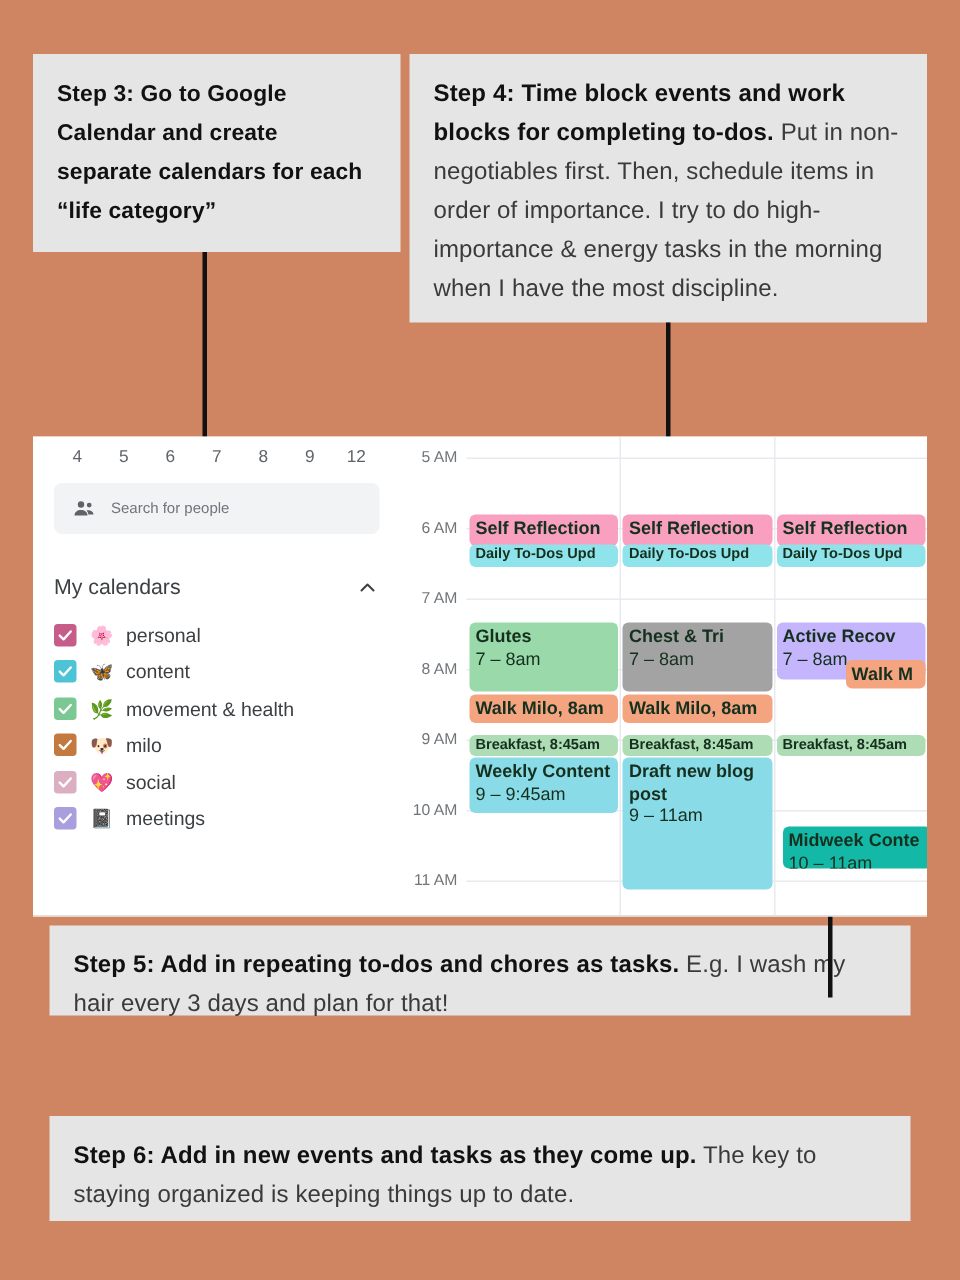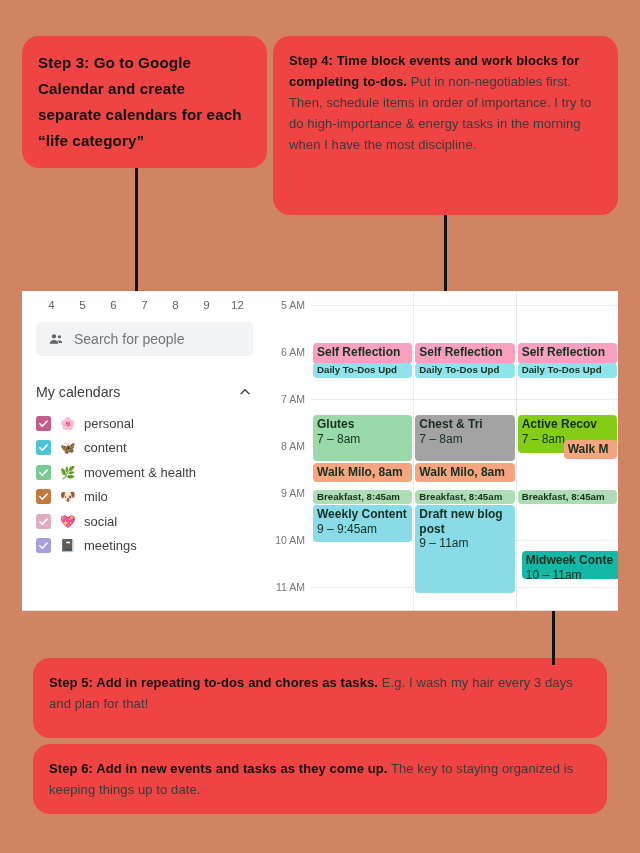--- a/index.html
+++ b/index.html
@@ -6,39 +6,38 @@
   body{
     width:640px;height:853px;
     background:#cf8561;
     font-family:"Liberation Sans", sans-serif;
     overflow:hidden;
     position:relative;
   }
   
   .card{
     position:absolute;
-    background:#ef4444;
+    background:#e5e5e5;
     box-sizing:border-box;
     padding:14px 16px;
-    border-radius:17px;
   }
   .card p{
     margin:0;
     color:#2a2a2a;
-    font-size:13px;
+    font-size:16px;
     line-height:1.62;
     letter-spacing:.1px;
   }
   .card .bold{font-weight:bold;color:#111;}
   .card .light{font-weight:normal;color:#3a3a3a;}
 
   #card-step3{left:22px;top:36px;width:245px;height:132px;}
   #card-step3 p{font-weight:bold;font-size:15.2px;line-height:1.72;}
   #card-step4{left:273px;top:36px;width:345px;height:179px;}
-  #card-step5{left:33px;top:658px;width:574px;height:80px;}
+  #card-step5{left:33px;top:617px;width:574px;height:60px;}
   #card-step6{left:33px;top:744px;width:574px;height:70px;}
 
   
   .arrow{position:absolute;}
   .arrow .shaft{position:absolute;left:0;top:0;width:3px;background:#111;}
   .arrow .head{
     position:absolute;left:-5px;width:0;height:0;
     border-left:6.5px solid transparent;border-right:6.5px solid transparent;
   }
   .arrow.down .head{border-top:11px solid #111;}
@@ -67,21 +66,21 @@
   #mini-cal-row{
     display:flex;padding:8px 10px 0 14px;gap:0;
   }
   #mini-cal-row .d{
     width:31px;text-align:center;font-size:11.5px;color:#5f6368;
   }
   #people-search{
     margin:11px 14px 0 14px;height:34px;background:#f1f3f4;border-radius:5px;
     display:flex;align-items:center;gap:10px;padding:0 12px;box-sizing:border-box;
   }
-  #people-search .ph{font-size:14px;color:#70757a;}
+  #people-search .ph{font-size:10px;color:#70757a;}
   .ico{display:inline-block;line-height:0;}
 
   #my-cal-header{
     margin:28px 14px 0 14px;display:flex;align-items:flex-start;justify-content:space-between;
   }
   #my-cal-header .t{font-size:14.2px;color:#3c4043;}
 
   .cal-list{margin:11px 0 0 0;padding:0;list-style:none;}
   .cal-item{
     display:flex;align-items:center;gap:9px;height:24.5px;padding:0 14px;
@@ -282,20 +281,20 @@
           <div class="ev tiny" style="top: 72px; height: 15px; left: 2px; width: 99.3333px; background: rgb(143, 227, 234);"><span class="ttl">Daily To-Dos Upd</span></div>
           <div class="ev wrap" style="top: 124px; height: 46px; left: 2px; width: 99.3333px; background: #a3a3a3;"><span class="ttl">Chest &amp; Tri</span><br><span class="tm">7 – 8am</span></div>
           <div class="ev" style="top: 172px; height: 19px; left: 2px; width: 99.3333px; background: rgb(244, 165, 128);"><span class="ttl">Walk Milo, 8am</span></div>
           <div class="ev tiny" style="top: 199px; height: 14px; left: 2px; width: 99.3333px; background: rgb(174, 220, 180);"><span class="ttl">Breakfast, 8:45am</span></div>
           <div class="ev wrap" style="top: 214px; height: 88px; left: 2px; width: 99.3333px; background: rgb(137, 219, 232);"><span class="ttl">Draft new blog post</span><br><span class="tm">9 – 11am</span></div>
         </div>
         <div class="col" style="left: 204.667px; width: 102.333px;">
           <div class="vline" style="left: 0px;"></div>
           <div class="ev" style="top: 52px; height: 21px; left: 2px; width: 99.3333px; background: rgb(249, 160, 192);"><span class="ttl">Self Reflection</span></div>
           <div class="ev tiny" style="top: 72px; height: 15px; left: 2px; width: 99.3333px; background: rgb(143, 227, 234);"><span class="ttl">Daily To-Dos Upd</span></div>
-          <div class="ev wrap" style="top: 124px; height: 38px; left: 2px; width: 99.3333px; background: #84cc16;"><span class="ttl">Active Recov</span><br><span class="tm">7 – 8am</span></div>
+          <div class="ev wrap" style="top: 124px; height: 38px; left: 2px; width: 99.3333px; background: #c4b5fd;"><span class="ttl">Active Recov</span><br><span class="tm">7 – 8am</span></div>
           <div class="ev" style="top: 149px; height: 19px; left: 48.05px; width: 53.2833px; background: rgb(244, 165, 128);"><span class="ttl">Walk M</span></div>
           <div class="ev tiny" style="top: 199px; height: 14px; left: 2px; width: 99.3333px; background: rgb(174, 220, 180);"><span class="ttl">Breakfast, 8:45am</span></div>
           <div class="ev wrap" style="top: 260px; height: 28px; left: 6.09333px; width: 99.3333px; background: #14b8a6;"><span class="ttl">Midweek Conte</span><br><span class="tm">10 – 11am</span></div>
         </div>
       </div>
   </div>
 </div>
 
 </body></html>

